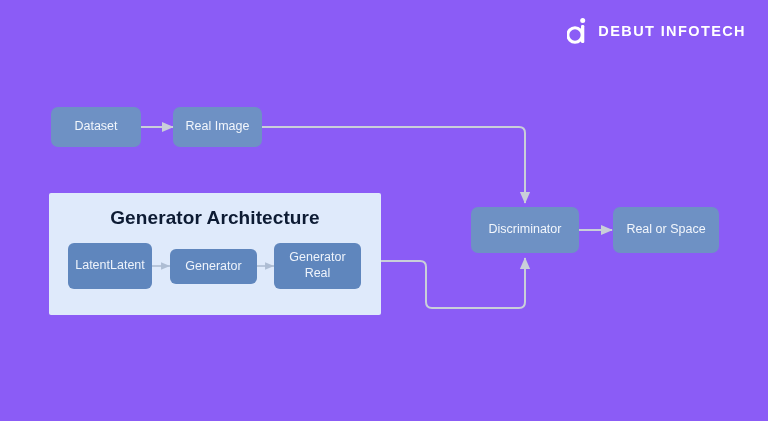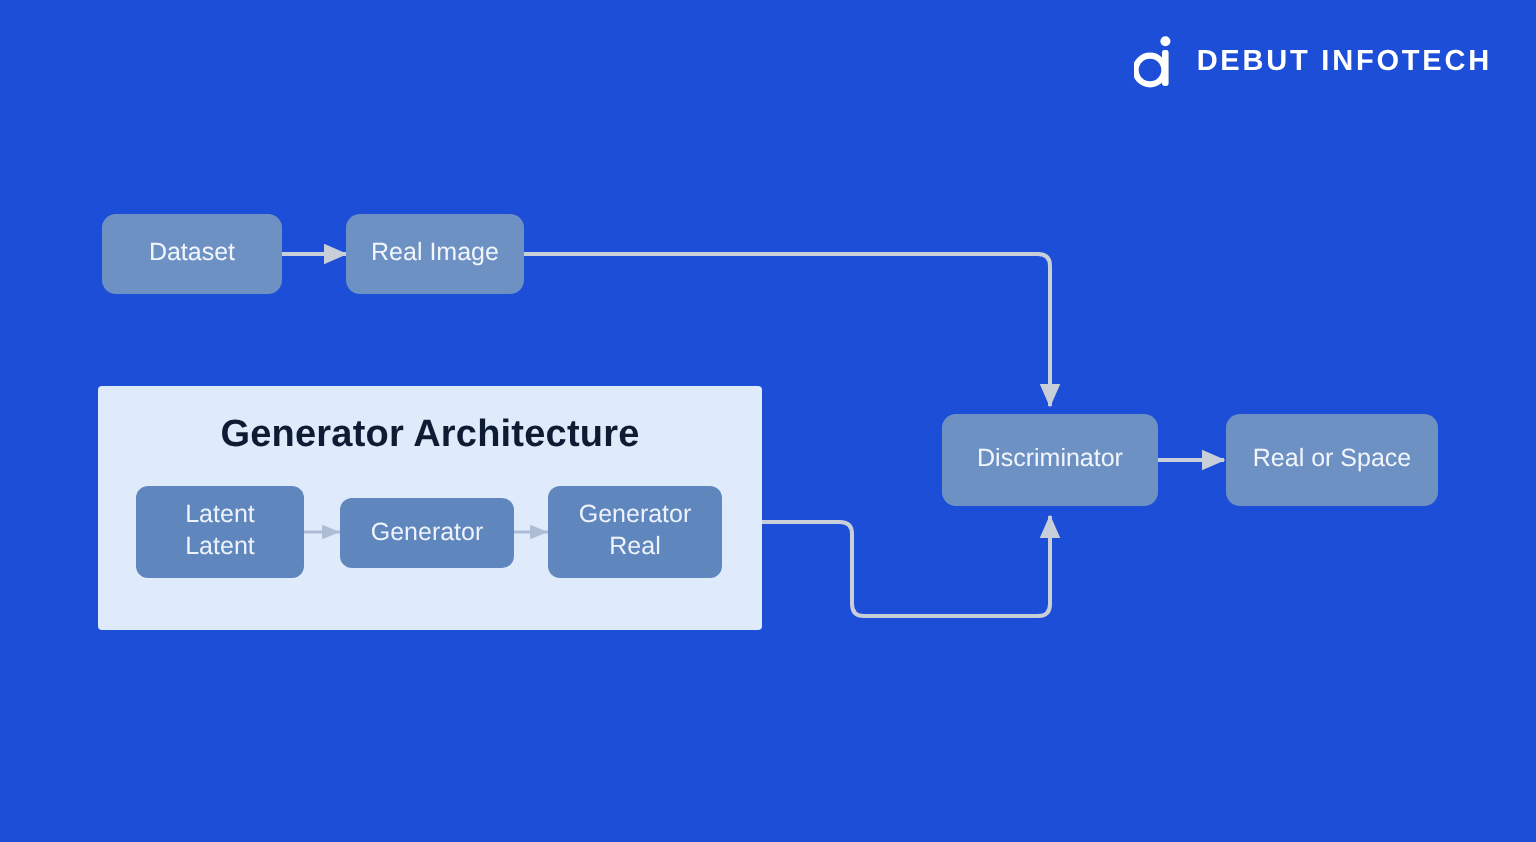--- a/index.html
+++ b/index.html
@@ -4,21 +4,21 @@
 <style>
   html, body {
     margin: 0;
     padding: 0;
     background: #070c1e;
   }
   #stage {
     position: relative;
     width: 768px;
     height: 421px;
-    background: #1d4ed8;
+    background: #8b5cf6;
     overflow: hidden;
     font-family: "Liberation Sans", sans-serif;
   }
 
   
   #brand {
     position: absolute;
     top: 18px;
     right: 22px;
     display: flex;
@@ -155,21 +155,21 @@
   </div>
 
   <div class="node" style="left:471px; top:207px; width:108px; height:46px;text-align:center;">
     <span>Discriminator</span>
   </div>
 
   <div class="node" style="left:613px; top:207px; width:106px; height:46px;">
     <span>Real or Space</span>
   </div>
 
-  <div class="node inner" style="left:68px; top:243px; width:84px; height:46px; flex-direction:column;">
+  <div class="node inner" style="left:68px; top:243px; width:84px; height:46px; flex-direction:row;">
     <span>Latent</span>
     <span>Latent</span>
   </div>
 
   <div class="node inner" style="left:170px; top:249px; width:87px; height:35px;">
     <span>Generator</span>
   </div>
 
   <div class="node inner" style="left:274px; top:243px; width:87px; height:46px; flex-direction:column;">
     <span>Generator</span>

